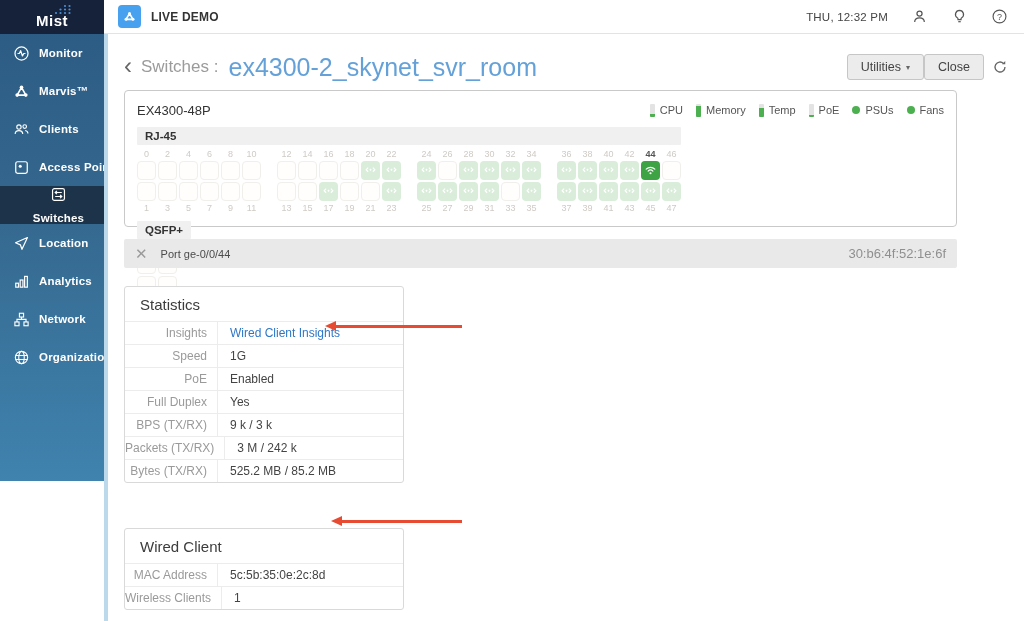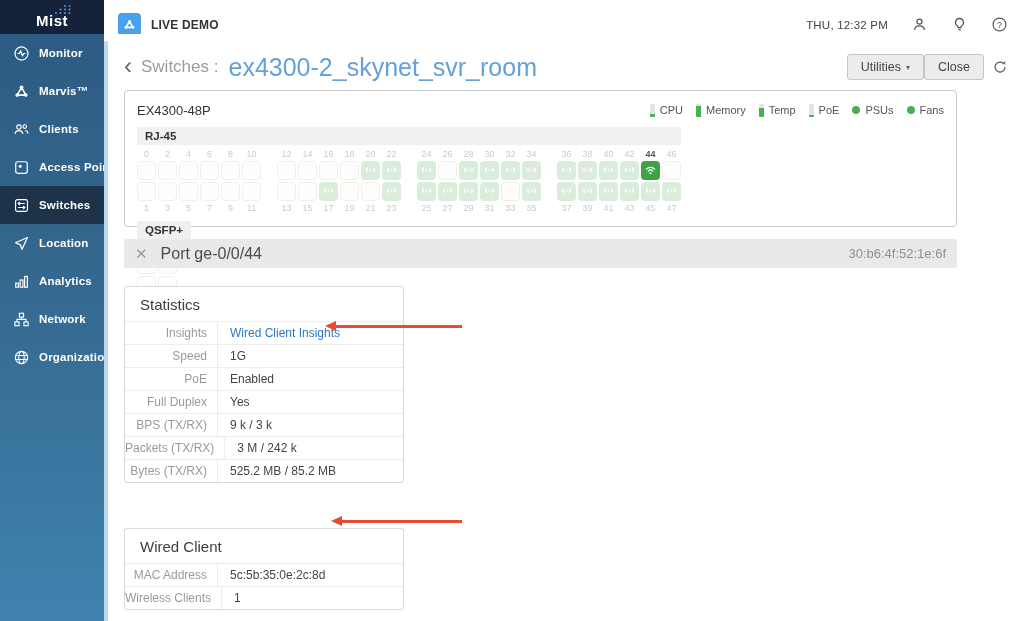--- a/index.html
+++ b/index.html
@@ -1,36 +1,36 @@
 <!DOCTYPE html>
 <html><head>
 <meta charset="utf-8">
 <style>
   * { margin:0; padding:0; box-sizing:border-box; }
   html,body { width:1024px; height:621px; overflow:hidden; font-family:"Liberation Sans",sans-serif; background:#fff; }
   body { position:relative; }
 
   
-  .sidebar { position:absolute; left:0; top:0; width:104px; height:621px;
+  .sidebar { position:absolute; left:0; top:0; width:104px; height:481px;
              background:linear-gradient(180deg,#2b5a82 0%,#35688f 45%,#3f83ae 100%); }
   .logo { position:absolute; top:0; left:0; width:104px; height:34px; background:#16213a;
           display:flex; align-items:center; justify-content:center; cursor:pointer; }
   .logo-wrap { position:relative; padding-top:7px; }
   .logo-text { color:#fff; font-weight:bold; font-size:15px; letter-spacing:.5px; }
   .logo-dots { position:absolute; top:-1px; right:-3px; }
   .side-nav { position:absolute; top:34px; left:0; right:0; }
   .side-item { height:38px; display:flex; align-items:center; padding-left:13px; gap:9px; color:#fff; cursor:pointer; }
-  .side-item.active { background:#1d3349; }
+  .side-item.active { background:#1d3349;flex-direction:column; }
   .side-item .icon { width:17px; height:17px; flex:0 0 17px; display:flex; }
   .side-item .icon svg { width:100%; height:100%; }
   .side-item .lbl { font-size:11.5px; font-weight:600; letter-spacing:.2px; white-space:nowrap; }
   .edge-strip { position:absolute; left:104px; top:34px; width:4px; bottom:0; background:#bcd9ec; }
 
   
-  .topbar { position:absolute; left:104px; top:8px; right:0; height:34px; background:#fff;
+  .topbar { position:absolute; left:104px; top:0; right:0; height:34px; background:#fff;
             border-bottom:1px solid #e3e3e3; display:flex; align-items:center; padding:0 16px 0 14px; }
   .org-box { width:23px; height:23px; border-radius:4px; background:#47a1ef; display:flex;
              align-items:center; justify-content:center; margin-right:10px; cursor:pointer; }
   .org-box svg { width:15px; height:15px; }
   .org-label { font-size:12px; font-weight:700; color:#333; letter-spacing:.2px; }
   .tb-right { margin-left:auto; display:flex; align-items:center; gap:23px; }
   .clock { font-size:11.5px; color:#444; letter-spacing:.2px; }
   .tb-icon { width:17px; height:17px; color:#555; cursor:pointer; display:flex; }
   .tb-icon svg { width:100%; height:100%; }
 
@@ -74,21 +74,21 @@
   .port svg { width:13px; height:13px; }
   .p-empty { background:#fffefd; border:1px solid #f1efec; }
   .p-on { background:#d9edda; }
   .p-sel { background:#3da344; }
   .p-up { background:#f4f4f4; }
 
   
   .port-bar { position:absolute; top:205px; left:16px; width:833px; height:29px; background:#e9e9e9;
               border-radius:2px; display:flex; align-items:center; padding:0 11px; }
   .xclose { font-size:15px; color:#9a9a9a; cursor:pointer; margin-right:13px; line-height:1; }
-  .pb-title { font-size:16px; color:#4c4c4c; }
+  .pb-title { font-size:11px; color:#4c4c4c; }
   .pb-mac { margin-left:auto; font-size:13px; color:#8f8f8f; }
 
   
   .card { position:absolute; left:16px; width:280px; background:#fff; border:1px solid #d9d9d9; border-radius:3px; }
   #stats-card { top:252px; }
   #wired-card { top:446px;margin-top:48px; }
   .card-title { font-size:15px; color:#3c3c3c; padding:9px 15px 8px; }
   .trow { display:flex; border-top:1px solid #ececec; font-size:12px; align-items:stretch; }
   .tlabel { flex:0 0 93px; color:#9a9a9a; padding:4px 10px 4px 0; border-right:1px solid #ececec;
             display:flex; align-items:center; justify-content:flex-end; text-align:right; white-space:nowrap; }

